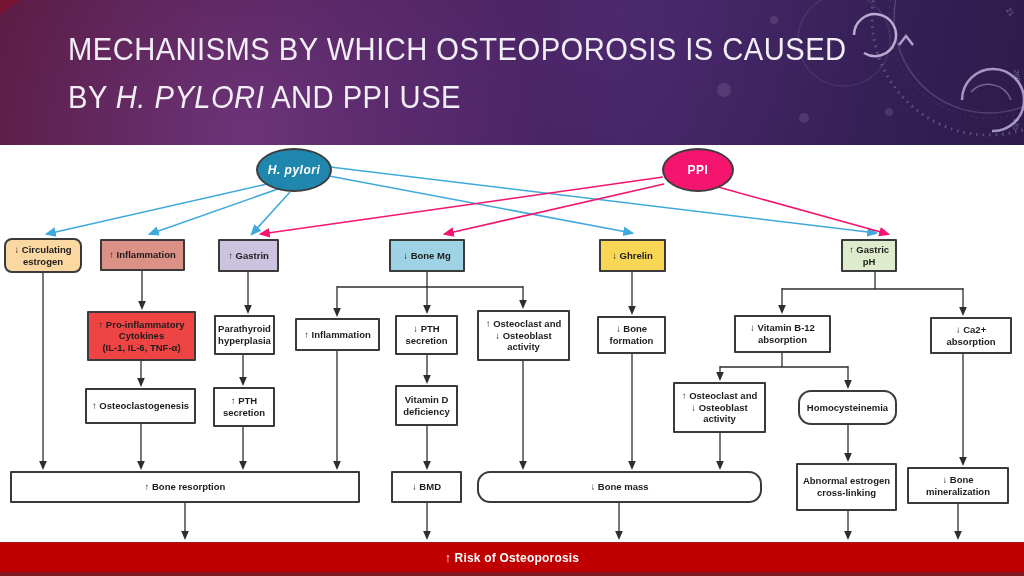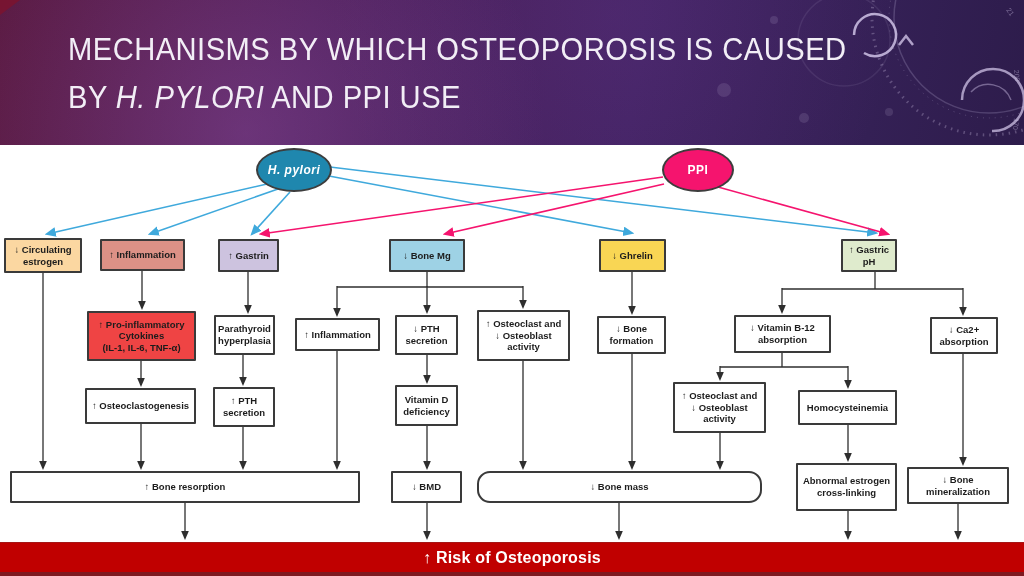--- a/index.html
+++ b/index.html
@@ -41,21 +41,21 @@
     position:absolute;box-sizing:border-box;border:2px solid #3d3d3d;border-radius:50%;
     display:flex;align-items:center;justify-content:center;text-align:center;
     font-size:12px;font-weight:bold;color:#ffffff;letter-spacing:.5px;
   }
   .oval.italic{font-style:italic;}
   
   .risk-bar{
     position:absolute;left:0;top:542px;width:1024px;height:34px;box-sizing:border-box;
     background:#c00000;border-top:1px solid #a51515;border-bottom:4px solid #7e1a20;
     display:flex;align-items:center;justify-content:center;
-    color:#ffffff;font-size:16px;font-weight:bold;letter-spacing:.2px;
+    color:#ffffff;font-size:12px;font-weight:bold;letter-spacing:.2px;
   }
 </style>
 </head>
 <body>
 
 <div class="header">
   <div class="corner-wedge"></div>
   <svg class="deco" width="340" height="145" viewBox="0 0 340 145">
     <g fill="none" stroke="#cfc2e6">
       <circle cx="305" cy="18" r="95" stroke-opacity=".22" stroke-width="1.5"></circle>
@@ -139,21 +139,21 @@
       <line x1="290" y1="192" x2="252" y2="234" stroke="#3FA9DC" stroke-width="1.6" marker-end="url(#ah-b)"></line>
       <line x1="329" y1="176" x2="632" y2="233" stroke="#3FA9DC" stroke-width="1.6" marker-end="url(#ah-b)"></line>
       <line x1="330" y1="167" x2="876" y2="233" stroke="#3FA9DC" stroke-width="1.6" marker-end="url(#ah-b)"></line>
       <line x1="663" y1="177" x2="261" y2="234" stroke="#F5146E" stroke-width="1.6" marker-end="url(#ah-p)"></line>
       <line x1="664" y1="184" x2="445" y2="234" stroke="#F5146E" stroke-width="1.6" marker-end="url(#ah-p)"></line>
       <line x1="718" y1="187" x2="888" y2="234" stroke="#F5146E" stroke-width="1.6" marker-end="url(#ah-p)"></line>
     </g>
 </svg>
 
 <div id="node-layer">
-    <div class="box" style="left: 4px; top: 238px; width: 78px; height: 35px; background: rgb(251, 215, 161);">↓ Circulating
+    <div class="box" style="left: 4px; top: 238px; width: 78px; height: 35px; background: rgb(251, 215, 161); border-radius: 8px;">↓ Circulating
 estrogen</div>
     <div class="box" style="left: 100px; top: 239px; width: 85px; height: 32px; background: rgb(220, 145, 134);">↑ Inflammation</div>
     <div class="box" style="left: 218px; top: 239px; width: 61px; height: 33px; background: rgb(205, 195, 223);">↑ Gastrin</div>
     <div class="box" style="left: 389px; top: 239px; width: 76px; height: 33px; background: rgb(158, 210, 229);">↓ Bone Mg</div>
     <div class="box" style="left: 599px; top: 239px; width: 67px; height: 33px; background: rgb(249, 214, 84);">↓ Ghrelin</div>
     <div class="box" style="left: 841px; top: 239px; width: 56px; height: 33px; background: rgb(223, 235, 205);">↑ Gastric pH</div>
     <div class="box" style="left: 87px; top: 311px; width: 109px; height: 50px; background: #ef4444;">↑ Pro-inflammatory
 Cytokines
 (IL-1, IL-6, TNF-α)</div>
     <div class="box" style="left: 214px; top: 315px; width: 61px; height: 40px; background: rgb(255, 255, 255);">Parathyroid
@@ -161,31 +161,31 @@
     <div class="box" style="left: 295px; top: 318px; width: 85px; height: 33px; background: rgb(255, 255, 255);">↑ Inflammation</div>
     <div class="box" style="left: 395px; top: 315px; width: 63px; height: 40px; background: rgb(255, 255, 255);">↓ PTH
 secretion</div>
     <div class="box" style="left: 477px; top: 310px; width: 93px; height: 51px; background: rgb(255, 255, 255);">↑ Osteoclast and
 ↓ Osteoblast
 activity</div>
     <div class="box" style="left: 597px; top: 316px; width: 69px; height: 38px; background: rgb(255, 255, 255);">↓ Bone
 formation</div>
     <div class="box" style="left: 734px; top: 315px; width: 97px; height: 38px; background: rgb(255, 255, 255);">↓ Vitamin B-12
 absorption</div>
-    <div class="box" style="left: 930px; top: 317px; width: 68px; height: 37px; background: rgb(255, 255, 255);">↓ Ca2+
+    <div class="box" style="left: 930px; top: 317px; width: 82px; height: 37px; background: rgb(255, 255, 255);">↓ Ca2+
 absorption</div>
     <div class="box" style="left: 85px; top: 388px; width: 111px; height: 36px; background: rgb(255, 255, 255);">↑ Osteoclastogenesis</div>
     <div class="box" style="left: 213px; top: 387px; width: 62px; height: 40px; background: rgb(255, 255, 255); text-align: center;">↑ PTH
 secretion</div>
     <div class="box" style="left: 395px; top: 385px; width: 63px; height: 41px; background: rgb(255, 255, 255);">Vitamin D
 deficiency</div>
     <div class="box" style="left: 673px; top: 382px; width: 93px; height: 51px; background: rgb(255, 255, 255);">↑ Osteoclast and
 ↓ Osteoblast
 activity</div>
-    <div class="box" style="left: 798px; top: 390px; width: 99px; height: 35px; background: rgb(255, 255, 255);">Homocysteinemia</div>
+    <div class="box" style="left: 798px; top: 390px; width: 99px; height: 35px; background: rgb(255, 255, 255); border-radius: 13px;">Homocysteinemia</div>
     <div class="box" style="left: 10px; top: 471px; width: 350px; height: 32px; background: rgb(255, 255, 255);">↑ Bone resorption</div>
     <div class="box" style="left: 391px; top: 471px; width: 71px; height: 32px; background: rgb(255, 255, 255);">↓ BMD</div>
     <div class="box" style="left: 477px; top: 471px; width: 285px; height: 32px; background: rgb(255, 255, 255); border-radius: 13px;">↓ Bone mass</div>
     <div class="box" style="left: 796px; top: 463px; width: 101px; height: 48px; background: rgb(255, 255, 255);">Abnormal estrogen
 cross-linking</div>
     <div class="box" style="left: 907px; top: 467px; width: 102px; height: 37px; background: rgb(255, 255, 255);">↓ Bone
 mineralization</div>
     <div class="oval italic" style="left: 256px; top: 148px; width: 76px; height: 44px; background: rgb(31, 135, 174);">H. pylori</div>
     <div class="oval" style="left: 662px; top: 148px; width: 72px; height: 44px; background: rgb(245, 20, 110);">PPI</div>
   </div>

